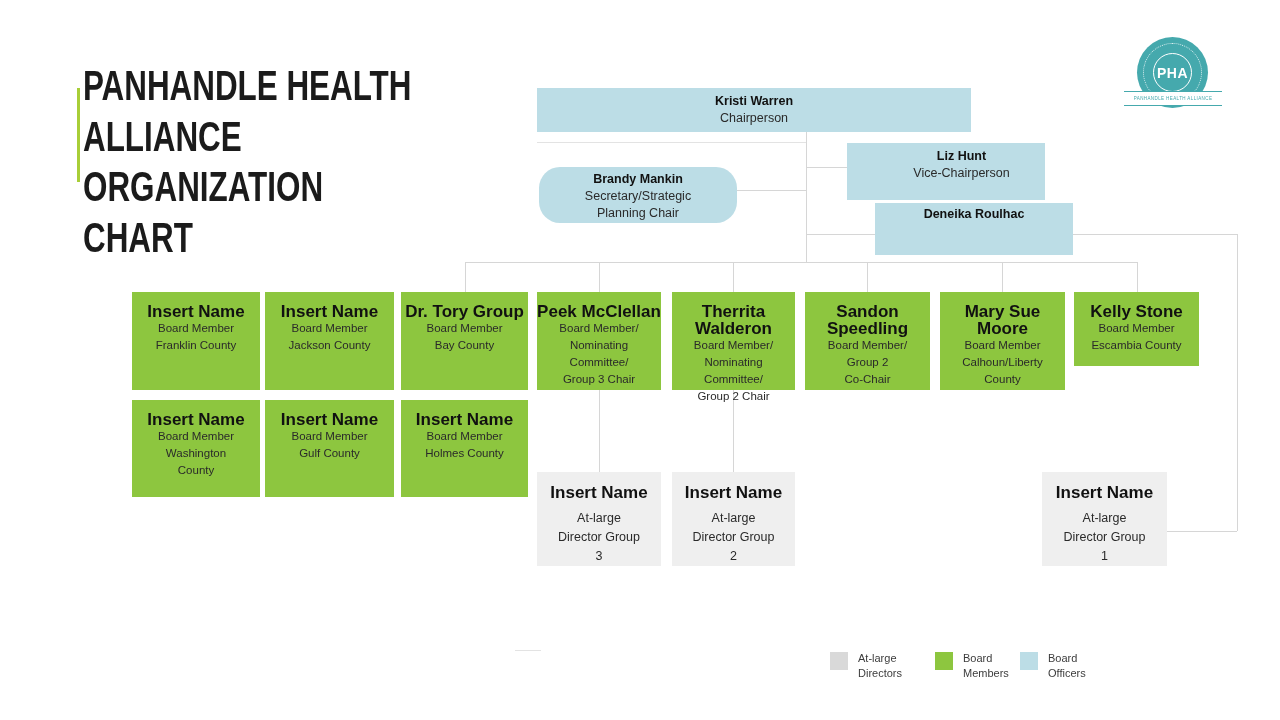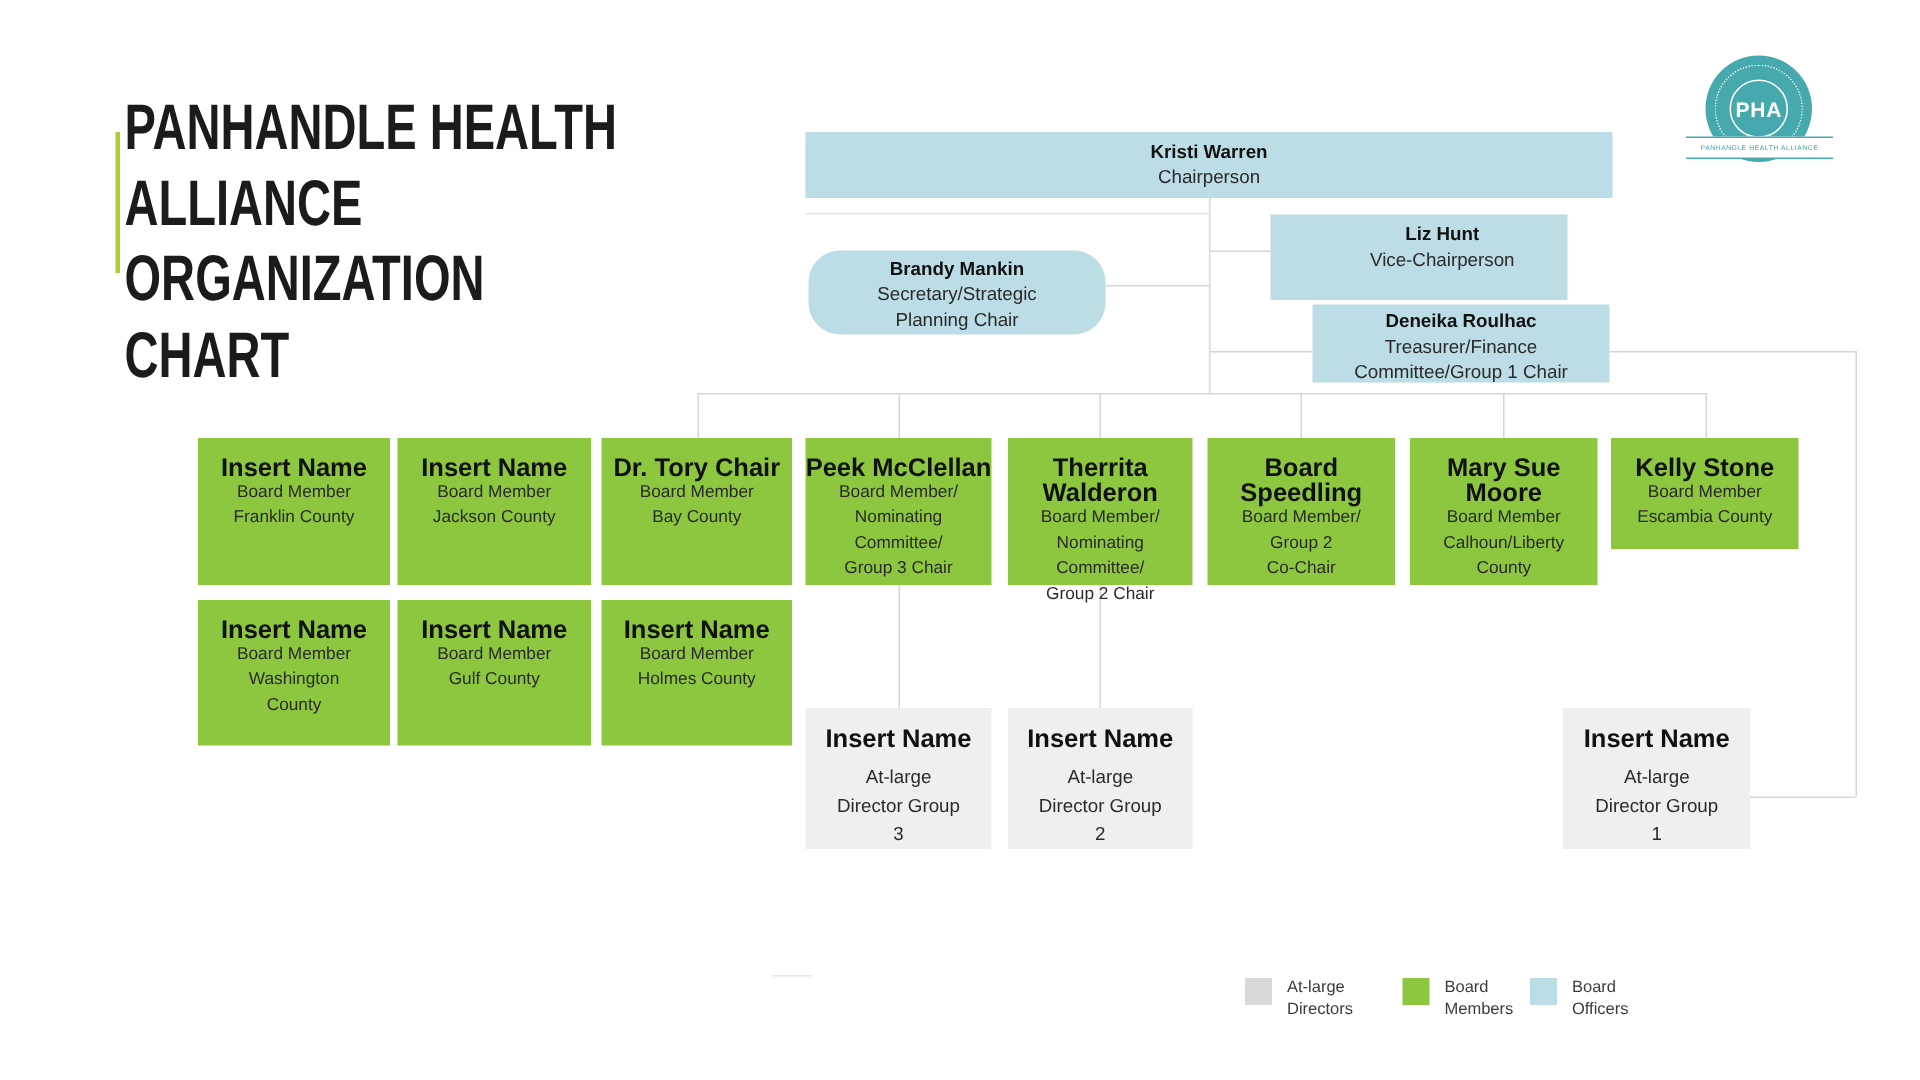--- a/index.html
+++ b/index.html
@@ -82,70 +82,68 @@
   <div class="ln" style="left:465px;top:262px;width:1px;height:30px;"></div>
   <div class="ln" style="left:599px;top:262px;width:1px;height:30px;"></div>
   <div class="ln" style="left:733px;top:262px;width:1px;height:30px;"></div>
   <div class="ln" style="left:867px;top:262px;width:1px;height:30px;"></div>
   <div class="ln" style="left:1002px;top:262px;width:1px;height:30px;"></div>
   <div class="ln" style="left:1137px;top:262px;width:1px;height:30px;"></div>
   <div class="ln" style="left:599px;top:390px;width:1px;height:82px;"></div>
   <div class="ln" style="left:733px;top:390px;width:1px;height:82px;"></div>
   <div class="ln-faint" style="left:515px;top:650px;width:26px;height:1px;"></div>
 
-  <div class="box blue" style="left:537px;top:88px;width:538px;height:44px;padding-top:4px;">
+  <div class="box blue" style="left:537px;top:88px;width:434px;height:44px;padding-top:4px;">
     <div class="name">Kristi Warren</div>
     <div class="role">Chairperson</div>
   </div>
   <div class="box blue" style="left:847px;top:143px;width:198px;height:57px;padding-top:4px;padding-left:31px;">
     <div class="name">Liz Hunt</div>
     <div class="role">Vice-Chairperson</div>
   </div>
   <div class="box blue" style="left:539px;top:167px;width:198px;height:56px;padding-top:3px;border-radius:21px;">
     <div class="name">Brandy Mankin</div>
     <div class="role">Secretary/Strategic
 Planning Chair</div>
   </div>
   <div class="box blue" style="left:875px;top:203px;width:198px;height:52px;padding-top:2px;">
     <div class="name">Deneika Roulhac</div>
-    <div class="role">Treasurer/Finance
-Committee/Group 1 Chair</div>
   </div>
 
   <div class="box green" style="left:132px;top:292px;width:128px;height:98px;">
     <div class="name">Insert Name</div>
     <div class="role">Board Member
 Franklin County</div>
   </div>
   <div class="box green" style="left:265px;top:292px;width:129px;height:98px;">
     <div class="name">Insert Name</div>
     <div class="role">Board Member
 Jackson County</div>
   </div>
   <div class="box green" style="left:401px;top:292px;width:127px;height:98px;">
-    <div class="name">Dr. Tory Chair</div>
+    <div class="name">Dr. Tory Group</div>
     <div class="role">Board Member
 Bay County</div>
   </div>
   <div class="box green" style="left:537px;top:292px;width:124px;height:98px;">
     <div class="name">Peek McClellan</div>
     <div class="role">Board Member/
 Nominating
 Committee/
 Group 3 Chair</div>
   </div>
   <div class="box green" style="left:672px;top:292px;width:123px;height:98px;">
     <div class="name">Therrita Walderon</div>
     <div class="role">Board Member/
 Nominating
 Committee/
 Group 2 Chair</div>
   </div>
   <div class="box green" style="left:805px;top:292px;width:125px;height:98px;">
-    <div class="name">Board Speedling</div>
+    <div class="name">Sandon Speedling</div>
     <div class="role">Board Member/
 Group 2
 Co-Chair</div>
   </div>
   <div class="box green" style="left:940px;top:292px;width:125px;height:98px;">
     <div class="name">Mary Sue Moore</div>
     <div class="role">Board Member
 Calhoun/Liberty
 County</div>
   </div>

